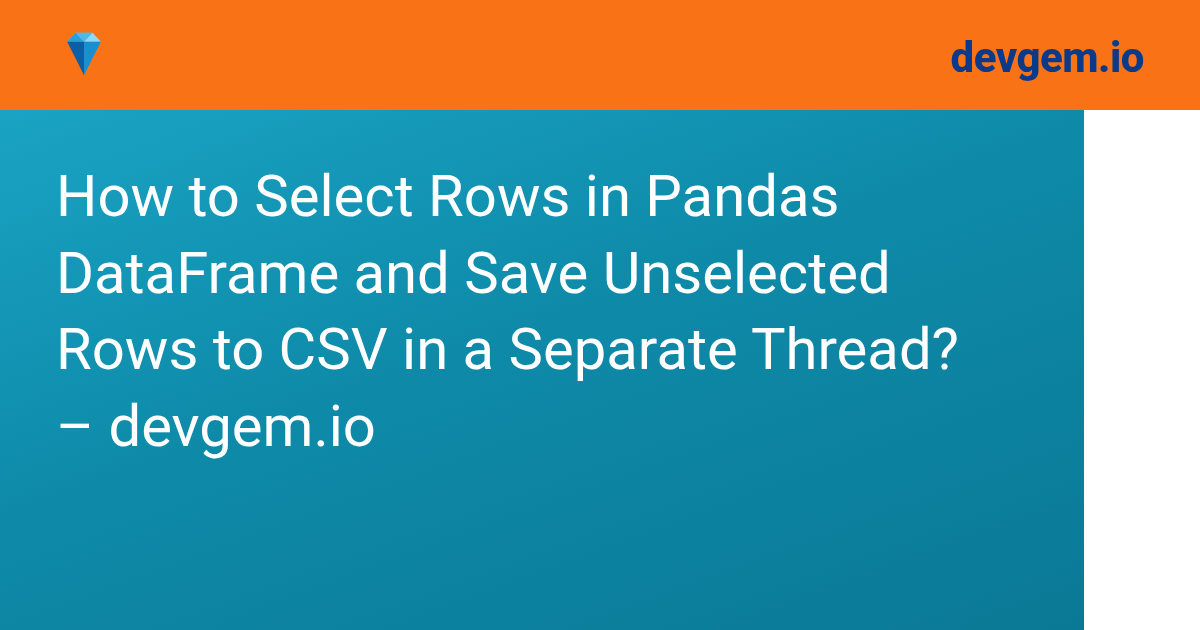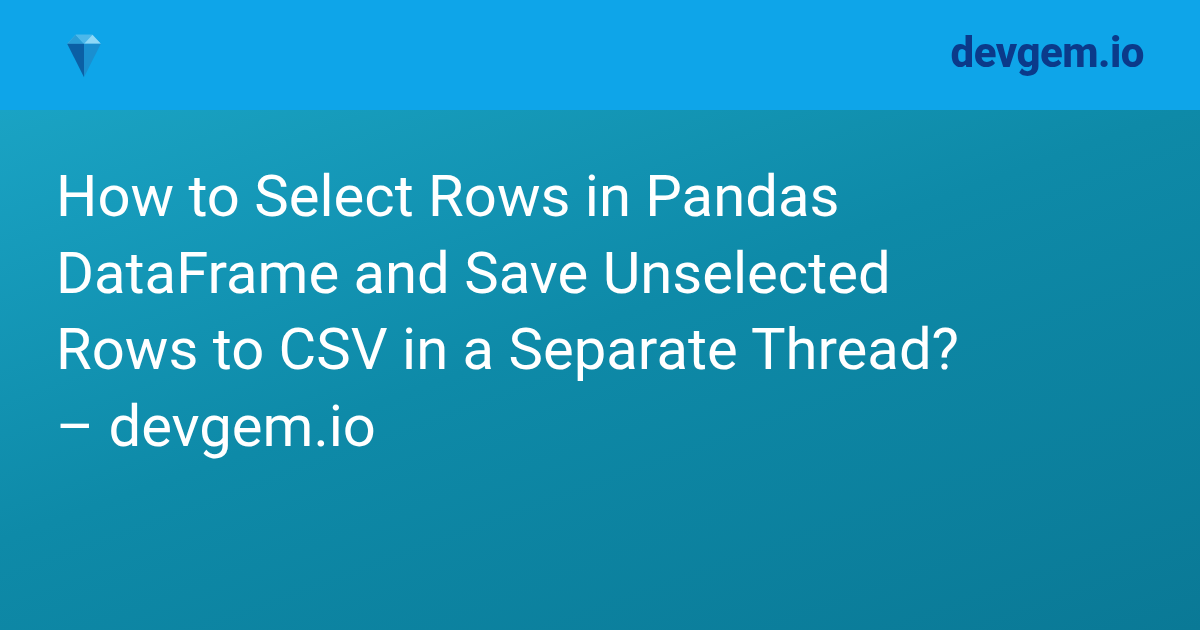--- a/index.html
+++ b/index.html
@@ -5,40 +5,40 @@
   * { margin: 0; padding: 0; box-sizing: border-box; }
   body {
     width: 1200px;
     height: 630px;
     font-family: -apple-system, BlinkMacSystemFont, "Segoe UI", Roboto, "Helvetica Neue", Arial, sans-serif;
     overflow: hidden;
     background: #fff;
   }
   .header {
     display: flex;
-    align-items: flex-start;
+    align-items: flex-end;
     justify-content: space-between;
     padding: 28px 56px 28px 56px;
     height: 110px;
-    background: #0ea5e9;
+    background: #f97316;
     gap: 34px;
   }
   .logo-icon {
     width: 56px;
     height: 56px;
     flex-shrink: 0;
   }
   .brand {
     font-size: 42px;
     font-weight: 800;
     color: #0b3a8a;
     letter-spacing: -0.5px;
   }
   .hero {
-    width: 1200px;
+    width: 1084px;
     height: 520px;
     background: linear-gradient(160deg, #1aa3c4 0%, #0e8aa8 45%, #0a7996 100%);
     padding: 48px 56px 0 56px;
     display: flex;
     align-items: flex-start;
   }
   .title {
     color: #ffffff;
     font-size: 58px;
     line-height: 1.32;

